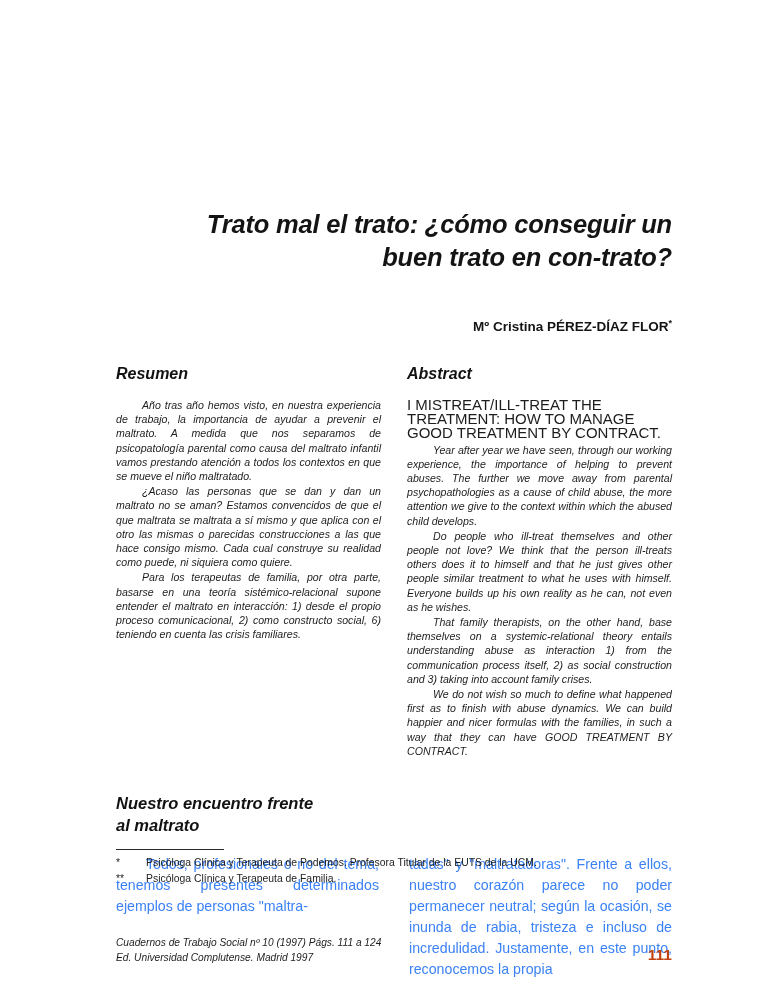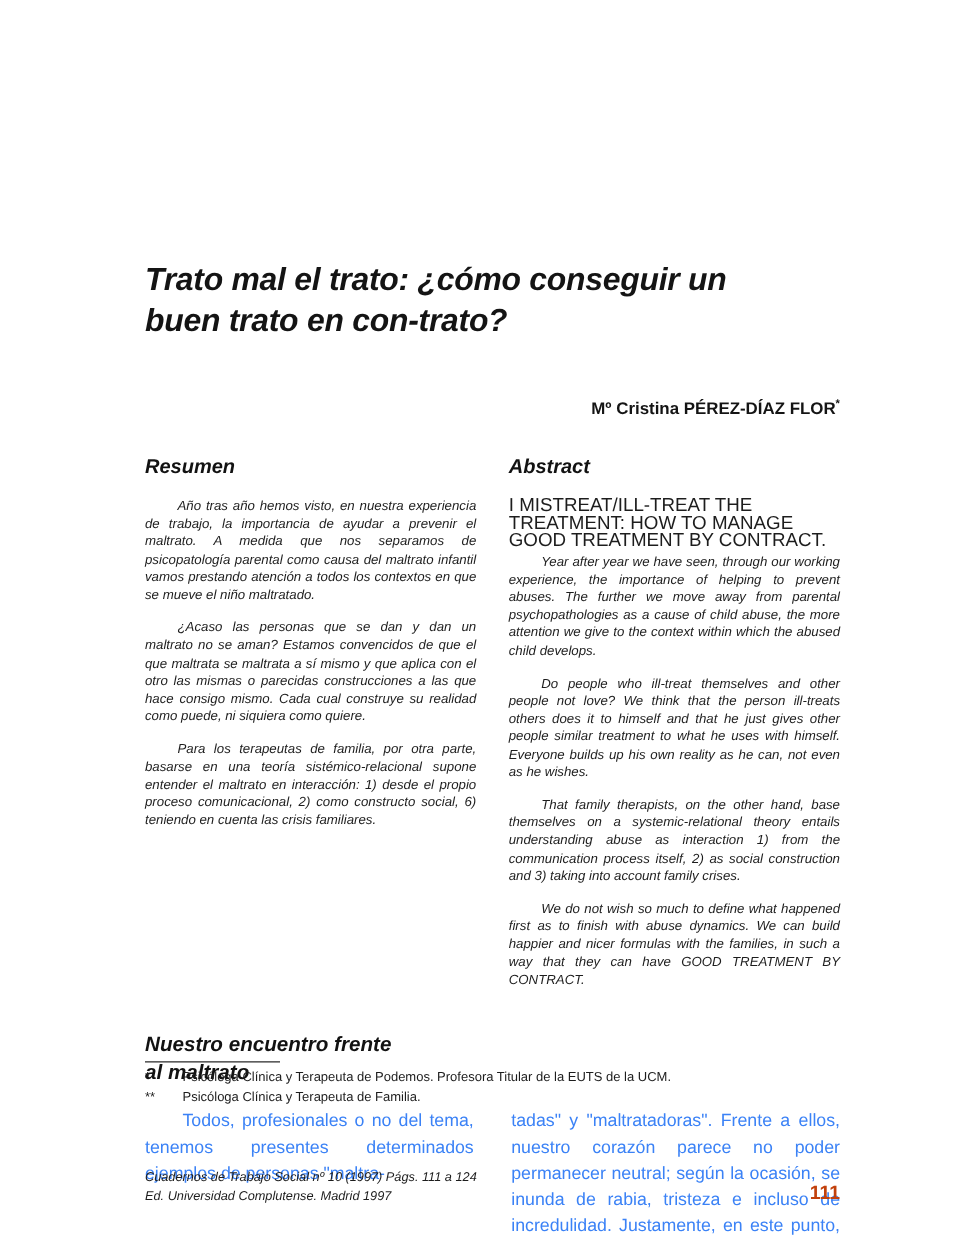--- a/index.html
+++ b/index.html
@@ -32,20 +32,21 @@
   
   .doc-title {
     margin: 0;
     padding-top: 208px;
     font-size: 25.5px;
     line-height: 33px;
     font-style: italic;
     font-weight: bold;
     letter-spacing: -0.2px;
     color: #141414;
+    text-align: right;
   }
   .doc-title .tl { display: block; }
 
   
   .authors {
     margin-top: 43px;
     text-align: right;
     font-size: 13.5px;
     line-height: 19px;
     font-weight: bold;
@@ -78,21 +79,21 @@
   .abs-p {
     margin: 0;
     font-size: 10.6px;
     line-height: 14.2px;
     font-style: italic;
     text-align: justify;
     color: #1d1d1d;
     text-indent: 26px;
     hyphens: none;
   }
-  .abs-p + .abs-p { margin-top: 12px; }
+  .abs-p + .abs-p { margin-top: 1px; }
   .abs-caps {
     margin: 0 0 2px 0;
     font-size: 15px;
     line-height: 14.2px;
     text-align: left;
     color: #1d1d1d;
     text-indent: 0;
   }
 
   

